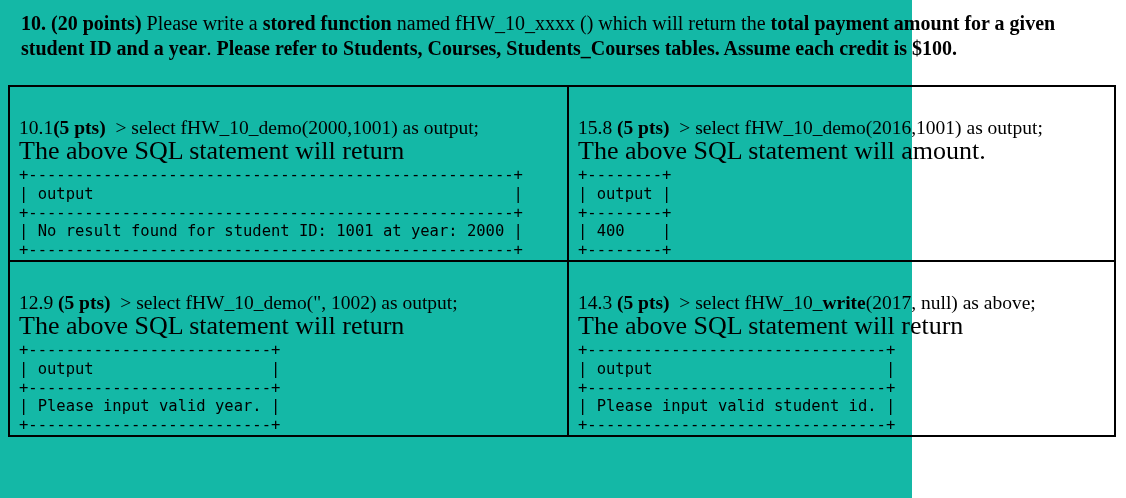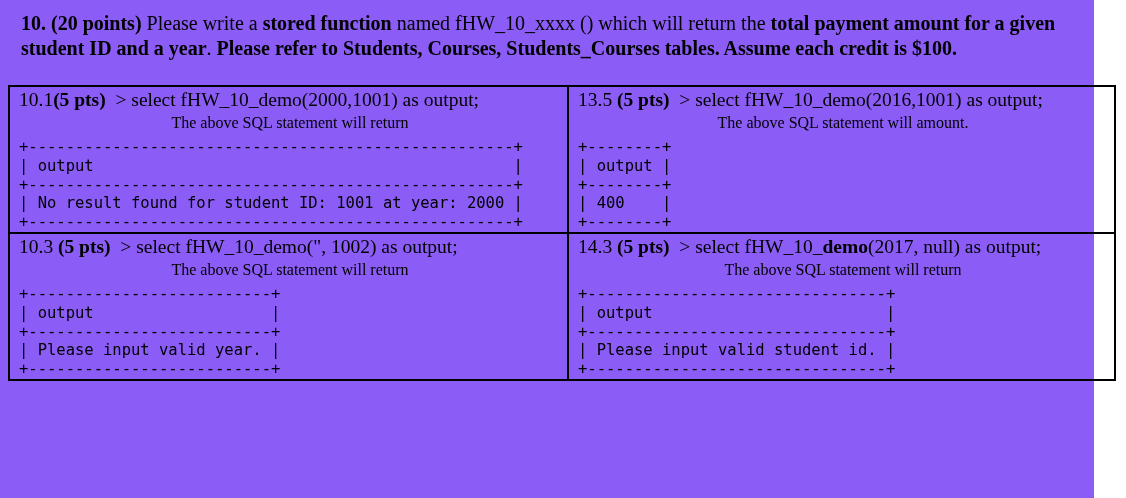--- a/index.html
+++ b/index.html
@@ -6,23 +6,23 @@
     margin: 0;
     padding: 0;
     background: #ffffff;
     width: 1126px;
     height: 498px;
     overflow: hidden;
     color: #000000;
   }
   .page {
     position: relative;
-    width: 1094px;
+    width: 912px;
     height: 498px;
-    background: #8b5cf6;
+    background: #14b8a6;
     font-family: "Liberation Serif", serif;
   }
   .header {
     position: absolute;
     left: 21px;
     top: 11px;
     width: 1088px;
     font-size: 20px;
     line-height: 25px;
     color: #000;
@@ -43,25 +43,25 @@
     overflow: hidden;
   }
   tr.row-1 { height: 141px; }
   tr.row-2 { height: 142px; }
   col.c1 { width: 559px; }
   col.c2 { width: 547px; }
   .prompt {
     font-size: 19.5px;
     line-height: 23px;
     white-space: pre-wrap;
+    margin-top: 28px;
   }
   .return-line {
-    font-size: 16px;
+    font-size: 26px;
     line-height: 23px;
-    text-align: center;
   }
   pre.ascii {
     margin: 4px 0 0 0;
     font-family: "DejaVu Sans Mono", monospace;
     font-size: 15.5px;
     line-height: 18.8px;
     letter-spacing: 0;
     white-space: pre;
   }
 </style>
@@ -82,41 +82,41 @@
       <td>
         <div class="prompt"><span>10.1</span><span class="b">(5 pts)</span><span>  &gt; select fHW_10_demo(2000,1001) as output;</span></div>
         <div class="return-line">The above SQL statement will return</div>
         <pre class="ascii">+----------------------------------------------------+
 | output                                             |
 +----------------------------------------------------+
 | No result found for student ID: 1001 at year: 2000 |
 +----------------------------------------------------+</pre>
       </td>
       <td>
-        <div class="prompt"><span>13.5 </span><span class="b">(5 pts)</span><span>  &gt; select fHW_10_demo(2016,1001) as output;</span></div>
+        <div class="prompt"><span>15.8 </span><span class="b">(5 pts)</span><span>  &gt; select fHW_10_demo(2016,1001) as output;</span></div>
         <div class="return-line">The above SQL statement will amount.</div>
         <pre class="ascii">+--------+
 | output |
 +--------+
 | 400    |
 +--------+</pre>
       </td>
     </tr>
     <tr class="row-2">
       <td>
-        <div class="prompt"><span>10.3 </span><span class="b">(5 pts)</span><span>  &gt; select fHW_10_demo(", 1002) as output;</span></div>
+        <div class="prompt"><span>12.9 </span><span class="b">(5 pts)</span><span>  &gt; select fHW_10_demo(", 1002) as output;</span></div>
         <div class="return-line">The above SQL statement will return</div>
         <pre class="ascii">+--------------------------+
 | output                   |
 +--------------------------+
 | Please input valid year. |
 +--------------------------+</pre>
       </td>
       <td>
-        <div class="prompt"><span>14.3 </span><span class="b">(5 pts)</span><span>  &gt; select fHW_10_</span><span class="b">demo</span><span>(2017, null) as output;</span></div>
+        <div class="prompt"><span>14.3 </span><span class="b">(5 pts)</span><span>  &gt; select fHW_10_</span><span class="b">write</span><span>(2017, null) as above;</span></div>
         <div class="return-line">The above SQL statement will return</div>
         <pre class="ascii">+--------------------------------+
 | output                         |
 +--------------------------------+
 | Please input valid student id. |
 +--------------------------------+</pre>
       </td>
     </tr>
   </tbody>
     </table>

